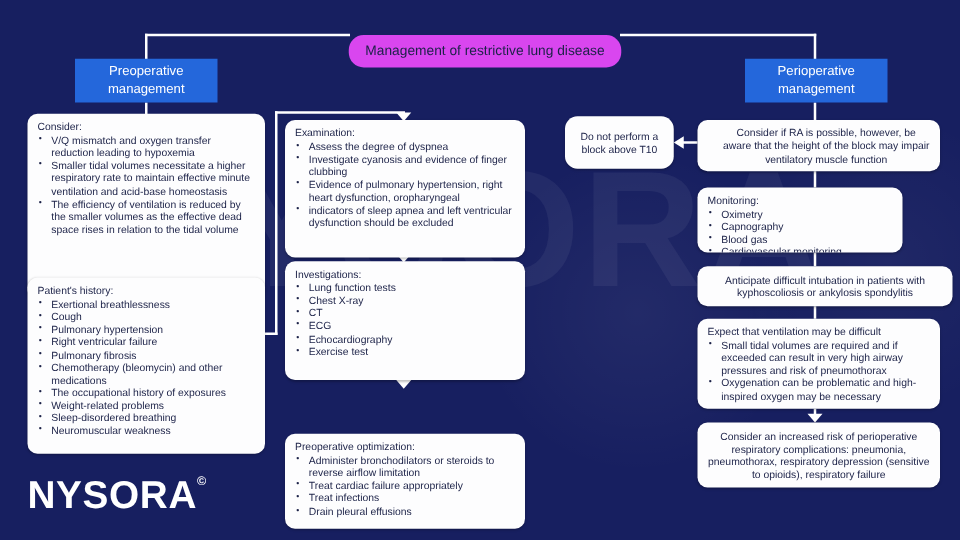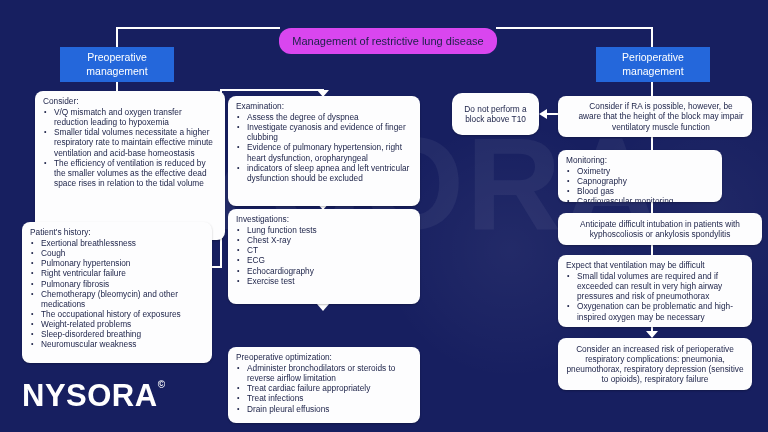--- a/index.html
+++ b/index.html
@@ -93,21 +93,21 @@
   <div class="arr-down" style="left:646px;top:331px;"></div>
 
   <div class="line" style="left:546px;top:113px;width:12px;height:2px;"></div>
   <div class="arr-left" style="left:539px;top:109px;"></div>
 
   <div class="title-box">Management of restrictive lung disease</div>
 
   <div class="hdr hdr-left">Preoperative management</div>
   <div class="hdr hdr-right">Perioperative management</div>
 
-  <div class="box" style="left:22px;top:91px;width:190px;height:149px;margin-left:13px;">
+  <div class="box" style="left:22px;top:91px;width:190px;height:149px;">
     <div class="heading">Consider:</div>
     <div>
         <div class="li">
           <span class="bu">•</span>
           <span class="tx">V/Q mismatch and oxygen transfer reduction leading to hypoxemia</span>
         </div>
         <div class="li">
           <span class="bu">•</span>
           <span class="tx">Smaller tidal volumes necessitate a higher respiratory rate to maintain effective minute ventilation and acid-base homeostasis</span>
         </div>

